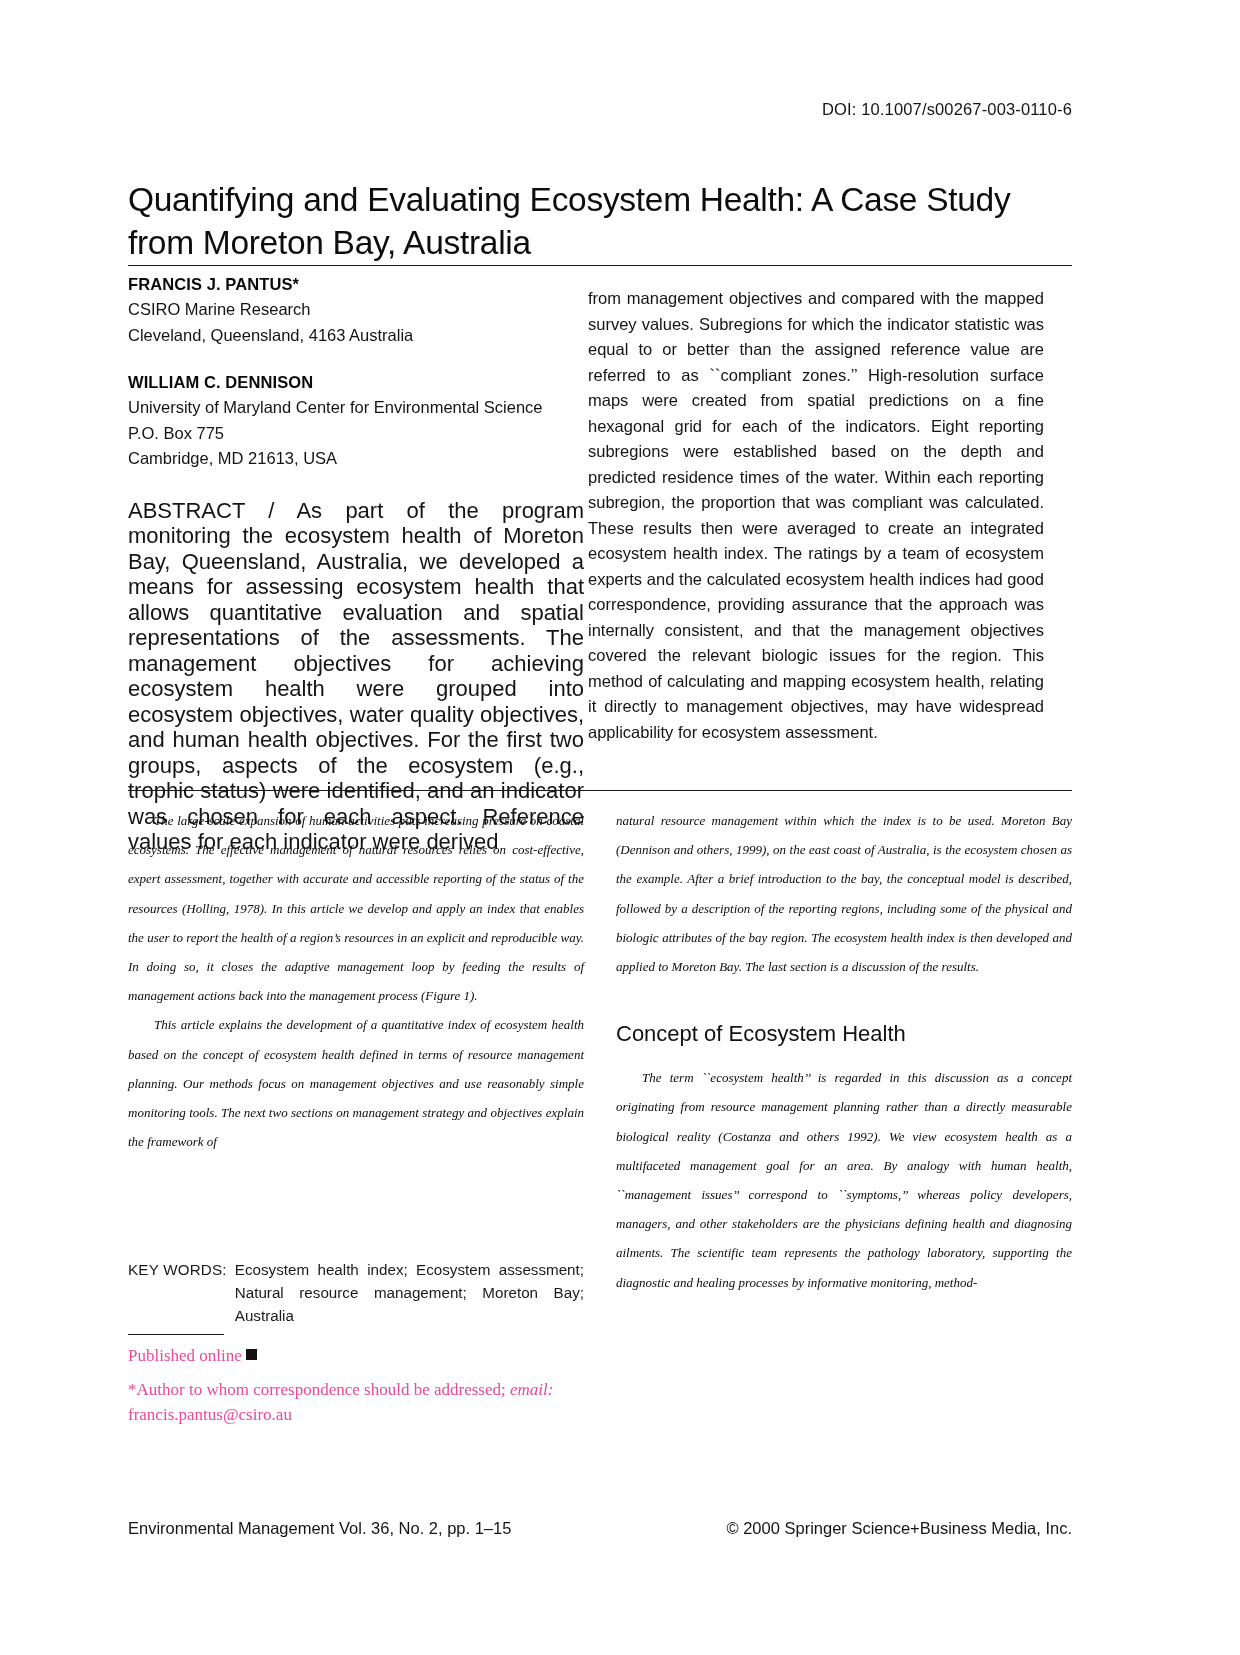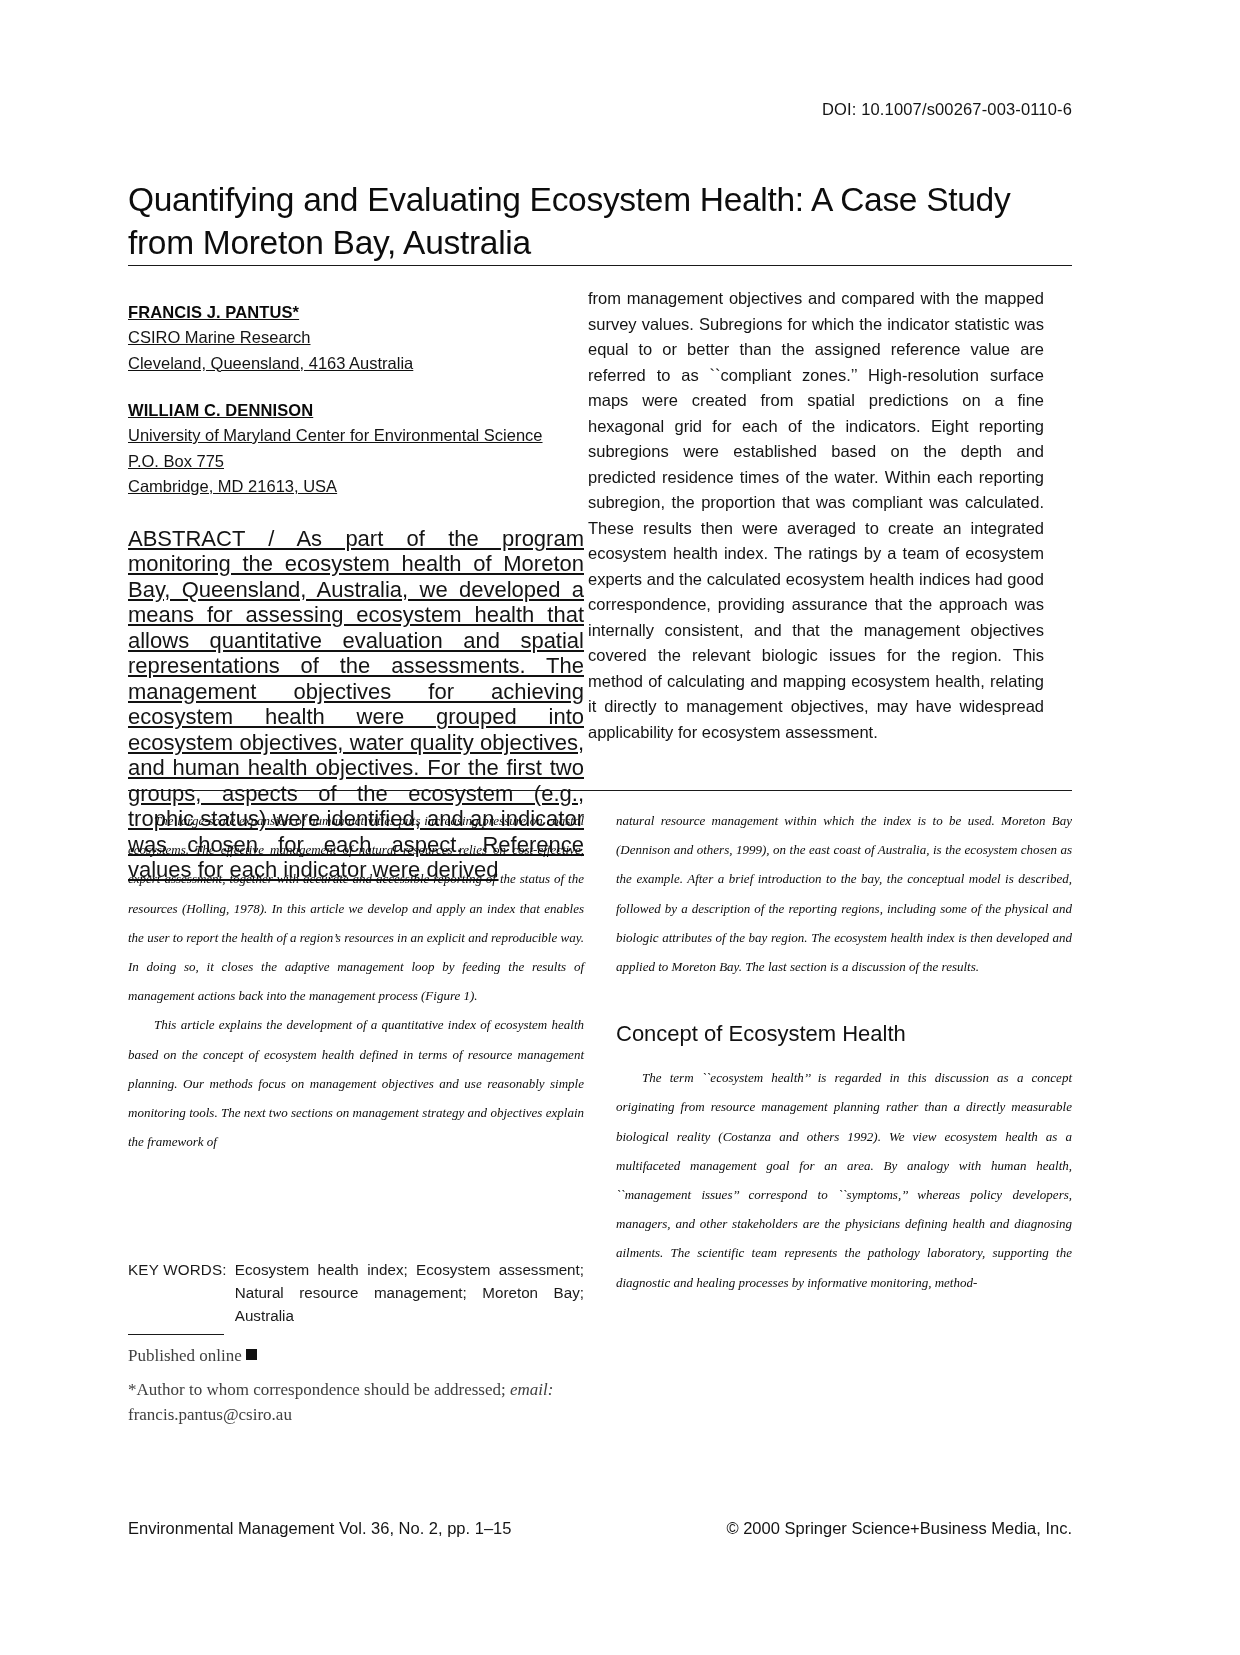--- a/index.html
+++ b/index.html
@@ -65,24 +65,23 @@
     top: 790px;
     width: 944px;
     height: 0;
     border-top: 1.4px solid #1a1a1a;
   }
 
   
   .hdr-left {
     position: absolute;
     left: 0;
-    top: 300px;
-    width: 456px;
-    font-family: "Liberation Sans", sans-serif;
-    text-decoration: underline;
+    top: 272px;
+    width: 456px;
+    font-family: "Liberation Sans", sans-serif;
   }
   .hdr-right {
     position: absolute;
     left: 460px;
     top: 286px;
     width: 456px;
     font-family: "Liberation Sans", sans-serif;
   }
 
   .author-name {
@@ -190,21 +189,21 @@
     border-top: 1.3px solid #1a1a1a;
   }
   .footnote {
     position: absolute;
     left: 0;
     top: 1343px;
     width: 456px;
     font-family: "Liberation Serif", serif;
     font-size: 17px;
     line-height: 25px;
-    color: #404040;
+    color: #ec4899;
   }
   .fn-line { margin-bottom: 9px; }
   .fn-line:last-child { margin-bottom: 0; }
   .sq {
     display: inline-block;
     width: 11px;
     height: 11px;
     background: #111;
     margin-left: 4px;
     vertical-align: 1px;

